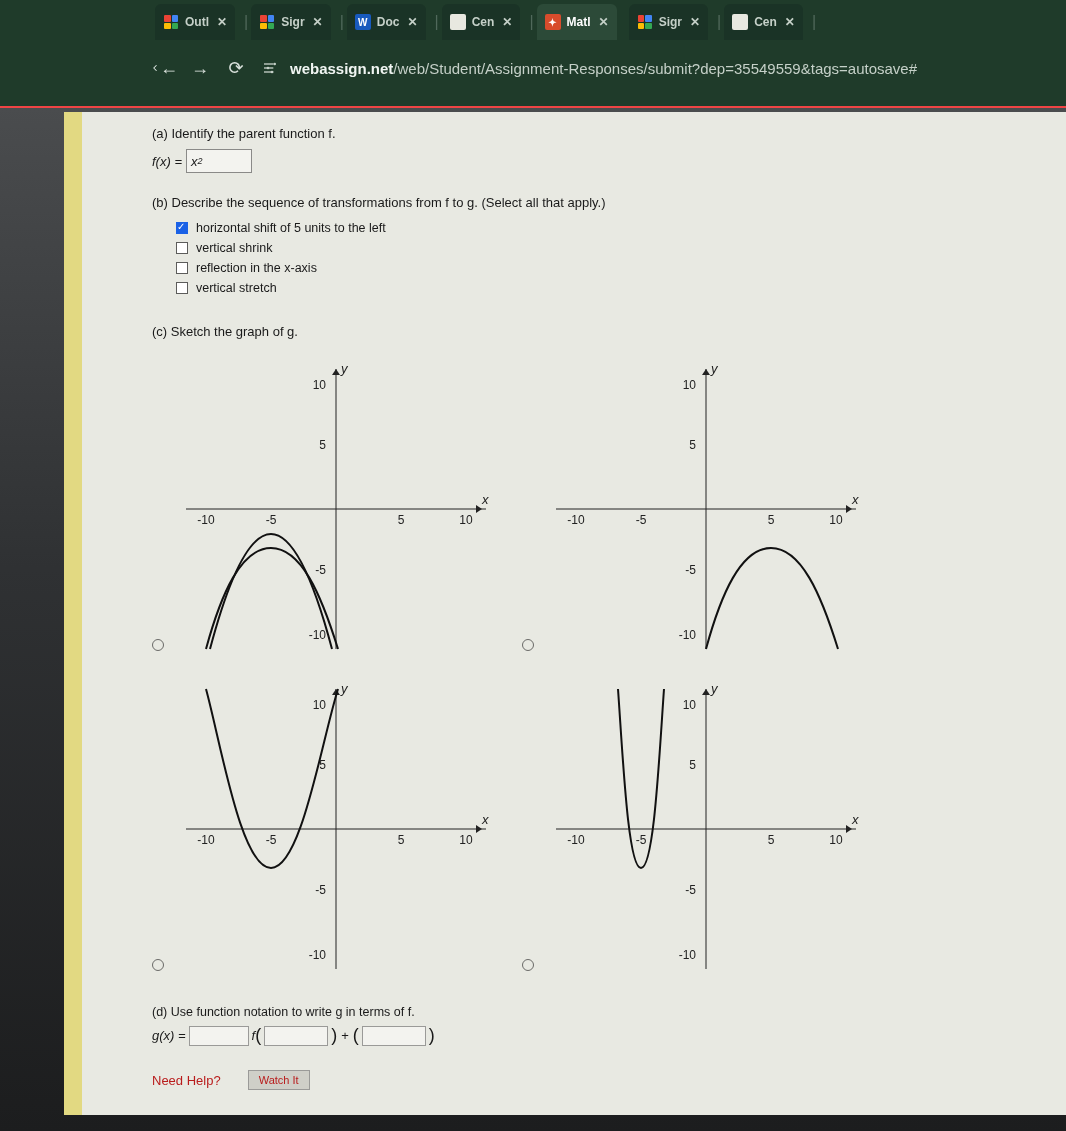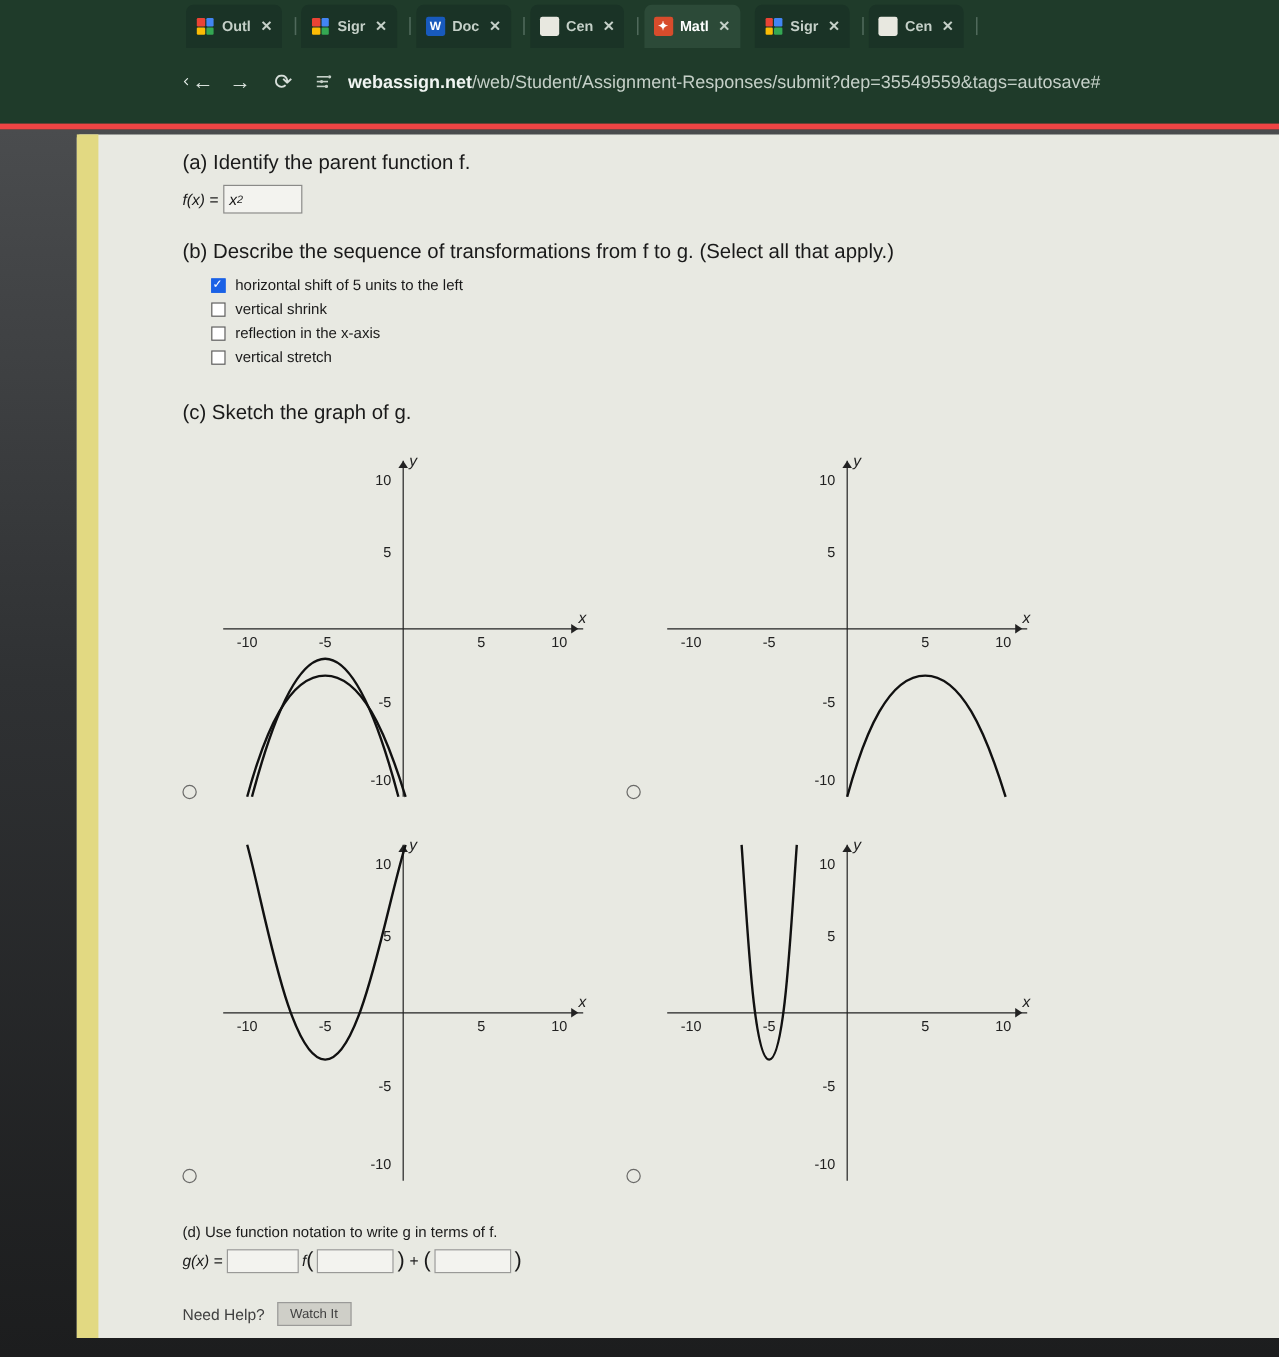--- a/index.html
+++ b/index.html
@@ -1,55 +1,55 @@
 <!DOCTYPE html>
 <html><head>
 <meta charset="utf-8">
 <style>
   *{margin:0;padding:0;box-sizing:border-box;}
   body{width:1066px;height:1131px;background:#2a2a28;font-family:Arial,Helvetica,sans-serif;overflow:hidden;}
-  .browser-chrome{background:#1f3b2a;height:108px;position:relative;border-bottom:5px solid #ef4444;}
+  .browser-chrome{background:#1f3b2a;height:108px;position:relative;border-bottom:2px solid #ef4444;}
   .tabs{display:flex;align-items:center;height:44px;padding-left:155px;overflow:hidden;}
   .tab{display:flex;align-items:center;height:36px;padding:0 8px;margin-right:6px;color:#c5d0c8;font-size:12px;font-weight:bold;white-space:nowrap;background:#1a3326;border-top-left-radius:6px;border-top-right-radius:6px;}
   .tab.active{background:#2c4a38;color:#fff;}
   .tab .favicon{width:16px;height:16px;margin-right:6px;display:flex;align-items:center;justify-content:center;font-size:10px;}
   .tab .tclose{margin-left:8px;color:#c5d0c8;}
   .tab-sep{color:#50695b;margin:0 3px;}
   .addrbar{display:flex;align-items:center;height:48px;padding:0 20px;padding-left:150px;}
   .navbtn{width:28px;height:28px;display:flex;align-items:center;justify-content:center;color:#d8e0db;font-size:18px;margin-right:8px;cursor:pointer;}
   .sitebtn{width:24px;height:24px;display:flex;align-items:center;justify-content:center;color:#c5d0c8;margin-right:8px;}
   .url{color:#c5d0c8;font-size:15px;white-space:nowrap;overflow:hidden;}
   .url .domain{color:#f0f5f2;font-weight:600;}
   .viewport{position:absolute;left:0;right:0;top:108px;bottom:0;background:linear-gradient(180deg,#4a4c4e 0%,#2f3133 45%,#1c1d1e 100%);padding-top:4px;}
   .page-shell{position:absolute;left:64px;right:0;top:4px;bottom:16px;background:#e8e9e2;border-top-left-radius:3px;}
   .leftbar{position:absolute;left:0;top:0;bottom:0;width:18px;background:#e2d982;}
   .content{position:absolute;left:18px;right:0;top:0;bottom:0;padding:14px 22px 0 70px;color:#1a1a1a;}
-  .q{font-size:17px;margin-bottom:8px;}
+  .q{font-size:13px;margin-bottom:8px;}
   .fx{display:flex;align-items:center;margin:6px 0 22px 0;font-size:13px;}
   .fx .inp{width:66px;height:24px;border:1px solid #8a8a88;background:#f3f3ef;margin-left:4px;display:flex;align-items:center;justify-content:flex-start;padding-left:4px;font-style:italic;}
   .fx .inp sup{font-size:9px;vertical-align:super;}
   .opts{font-size:12.5px;}
   .optline{display:flex;align-items:center;padding:3px 10px;}
   .chk{width:12px;height:12px;border:1px solid #5c5c5a;background:#fff;margin-right:8px;position:relative;cursor:pointer;flex:0 0 12px;}
   .chk.checked{background:#1a61e6;border-color:#1a61e6;}
   .chk.checked::after{content:"✓";color:#fff;font-size:10px;position:absolute;top:-2px;left:0;}
   .graphs{display:flex;flex-wrap:wrap;width:760px;margin-top:10px;}
   .gwrap{width:360px;height:310px;display:flex;align-items:flex-end;margin-right:10px;margin-bottom:10px;}
   .rdio{width:12px;height:12px;border:1px solid #6a6a68;border-radius:50%;background:#e8e9e2;margin-right:12px;margin-bottom:8px;flex:0 0 12px;cursor:pointer;}
   .plot{width:320px;height:300px;position:relative;}
   .plot svg{position:absolute;top:0;left:0;}
   .tickLbl{font:12px Arial;fill:#222;}
   .axisLbl{font:italic 13px Arial;fill:#222;}
   .partd{font-size:12.5px;margin-top:16px;}
   .gx{display:flex;align-items:center;font-size:13px;font-style:italic;margin-top:6px;}
   .gx .box{width:60px;height:20px;border:1px solid #9a9a98;background:#f3f3ef;margin:0 3px;}
   .gx .sbox{width:64px;height:20px;border:1px solid #9a9a98;background:#f3f3ef;margin:0 3px;}
   .gx .paren{font-size:18px;font-style:normal;}
-  .help{font-size:13px;color:#404040;margin-top:24px;display:flex;align-items:center;}
-  .watchbtn{background:#cfcfc8;border:1px solid #9a9a98;font-size:11px;padding:3px 10px;margin-left:10px;cursor:pointer;}
+  .help{font-size:13px;color:#b91c1c;margin-top:24px;display:flex;align-items:center;}
+  .watchbtn{background:#cfcfc8;border:1px solid #9a9a98;font-size:11px;padding:3px 10px;margin-left:27px;cursor:pointer;}
   .fico{display:grid;grid-template-columns:1fr 1fr;gap:1px;width:14px;height:14px;}
   .fico div{border-radius:1px;}
 </style>
 </head>
 <body>
 
 <div class="browser-chrome">
   <div class="tabs">
     <div class="tab">
       <span class="favicon">

